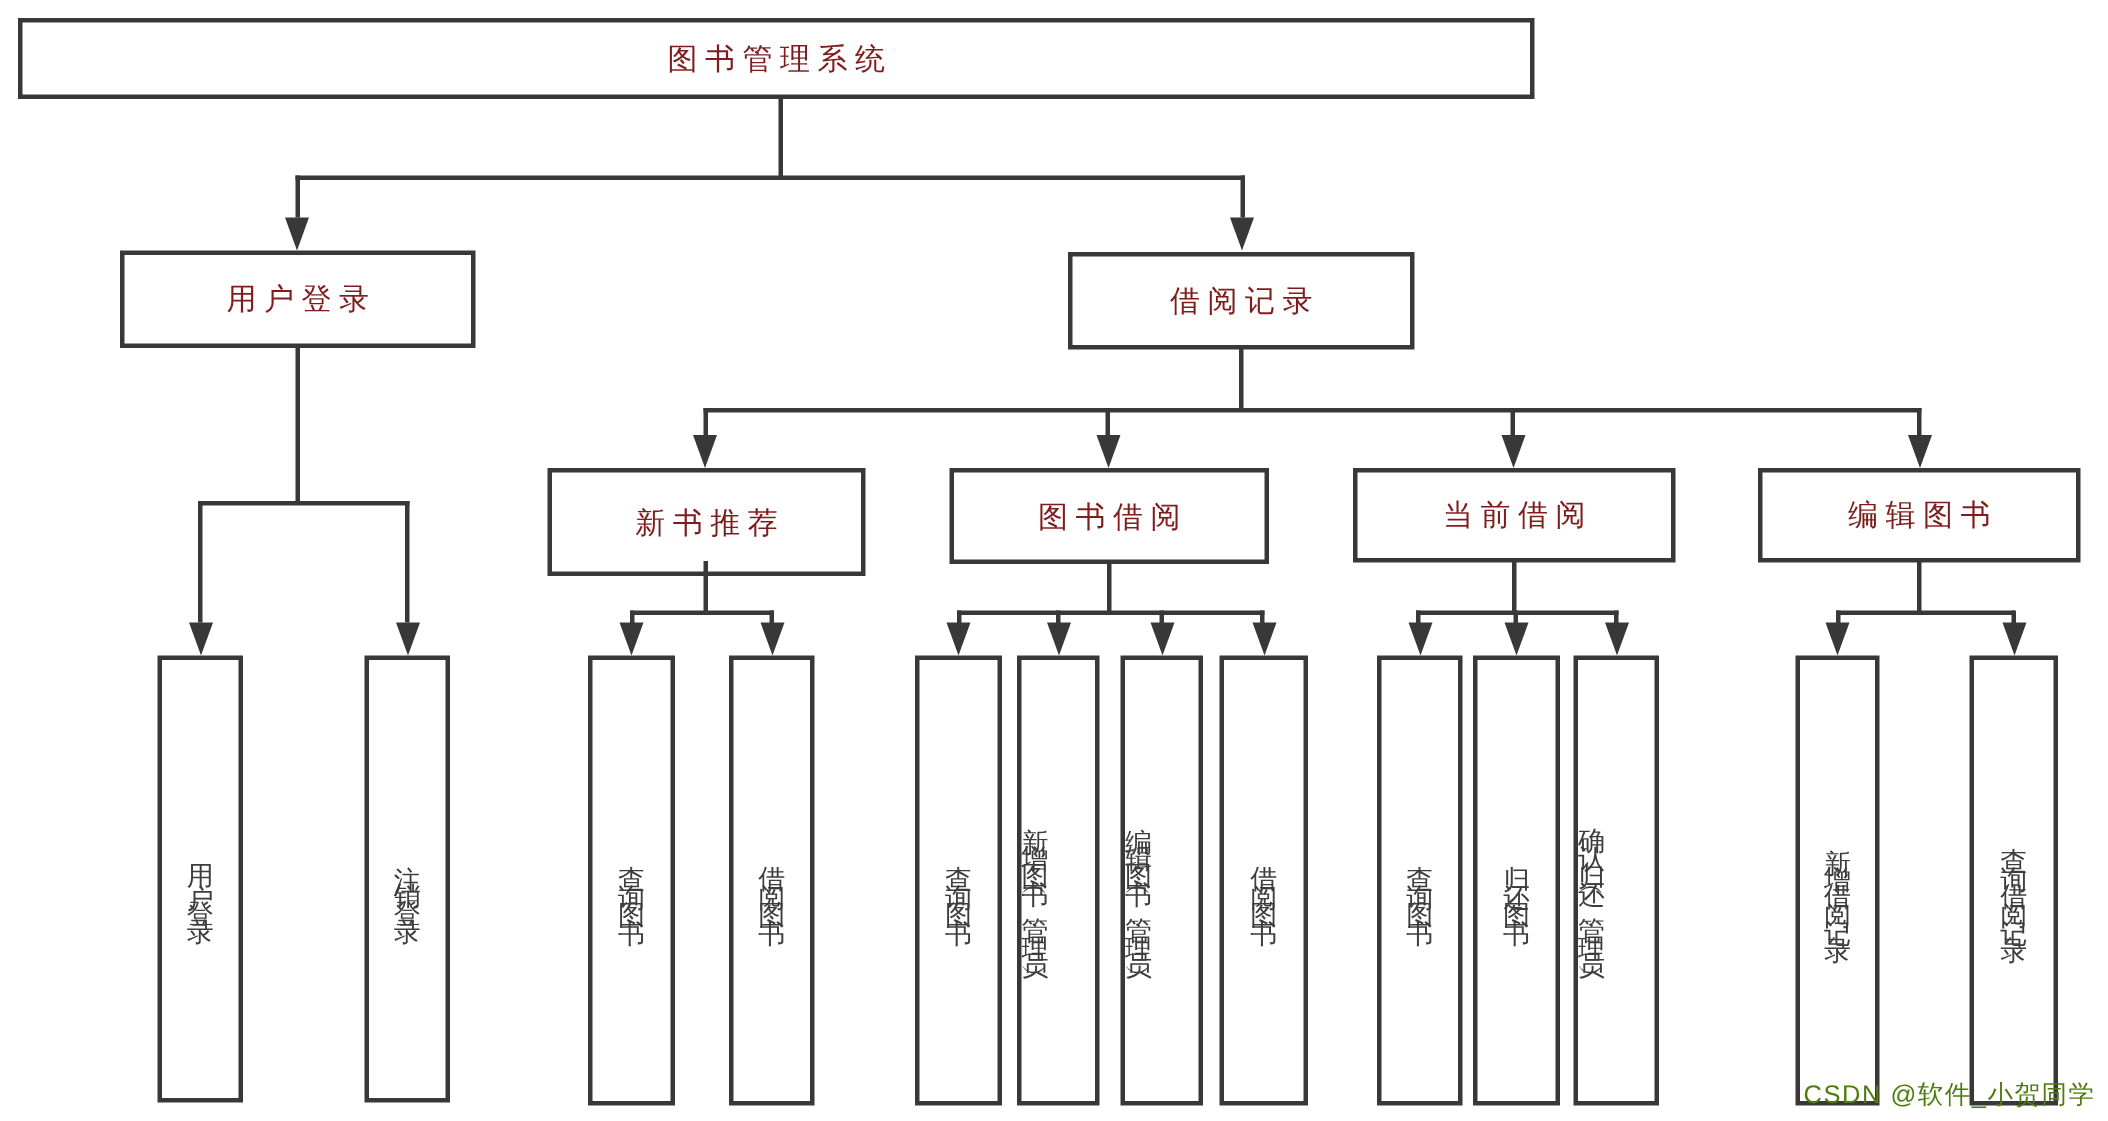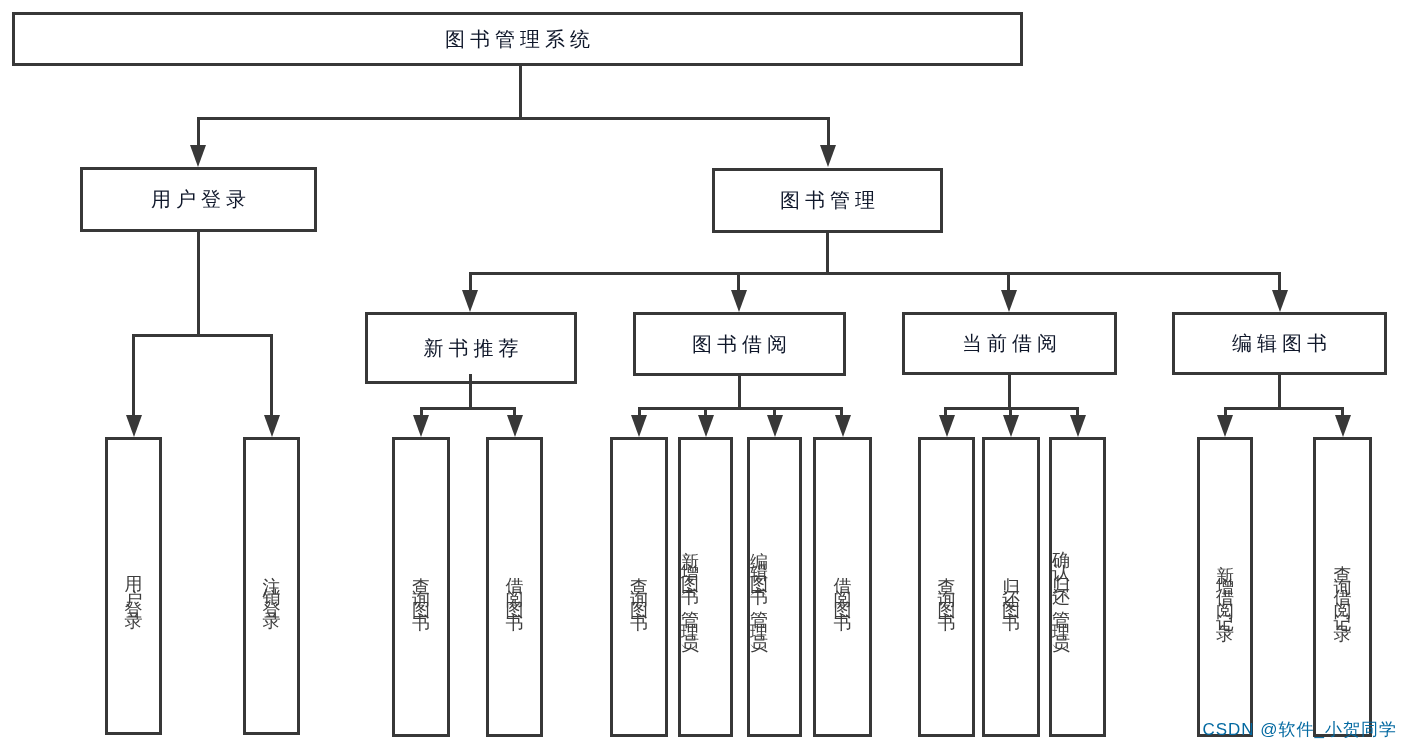--- a/index.html
+++ b/index.html
@@ -6,37 +6,37 @@
   .canvas {
     position:relative; width:1405px; height:747px; background:#ffffff;
     font-family:"Liberation Sans", sans-serif; overflow:hidden;
   }
   .box {
     position:absolute; box-sizing:border-box;
     border:3px solid #383838; background:#ffffff;
     display:flex; align-items:center; justify-content:center;
   }
   .box.h span {
-    font-size:20px; color:#0f172a; letter-spacing:5px; padding-left:5px;
+    font-size:20px; color:#7f1d1d; letter-spacing:5px; padding-left:5px;
     white-space:nowrap;
   }
   .box.v span {
     writing-mode:vertical-rl; text-orientation:mixed;
     font-size:18px; color:#3d3d3d; letter-spacing:12px; line-height:1;
   }
   .box.vtop { align-items:center; justify-content:flex-start; padding-top:8px; }
   .ln { position:absolute; background:#383838; }
   .arrow {
     position:absolute; width:0; height:0;
     border-left:8px solid transparent; border-right:8px solid transparent;
     border-top:22px solid #383838;
   }
   .watermark {
     position:absolute; top:718px; right:8px;
-    font-size:17px; color:#0369a1; letter-spacing:1px; z-index:5;
+    font-size:17px; color:#4d7c0f; letter-spacing:1px; z-index:5;
     white-space:nowrap;
     text-align:center;
   }
 </style>
 </head>
 <body>
 
 <div class="canvas">
 
   <div class="box h" style="left:12px;top:12px;width:1011px;height:54px">
@@ -47,21 +47,21 @@
   <div class="ln" style="left:197px;top:117px;width:633px;height:3px"></div>
   <div class="ln" style="left:197px;top:117px;width:3px;height:28px"></div>
   <div class="ln" style="left:827px;top:117px;width:3px;height:28px"></div>
   <div class="arrow" style="left:190px;top:145px"></div>
   <div class="arrow" style="left:820px;top:145px"></div>
 
   <div class="box h" style="left:80px;top:167px;width:237px;height:65px">
     <span>用户登录</span>
   </div>
   <div class="box h" style="left:712px;top:168px;width:231px;height:65px">
-    <span>图书管理</span>
+    <span>借阅记录</span>
   </div>
 
   <div class="ln" style="left:197px;top:230px;width:3px;height:106px"></div>
   <div class="ln" style="left:132px;top:334px;width:141px;height:3px"></div>
   <div class="ln" style="left:132px;top:334px;width:3px;height:81px"></div>
   <div class="ln" style="left:270px;top:334px;width:3px;height:81px"></div>
   <div class="arrow" style="left:126px;top:415px"></div>
   <div class="arrow" style="left:264px;top:415px"></div>
 
   <div class="ln" style="left:826px;top:231px;width:3px;height:43px"></div>

